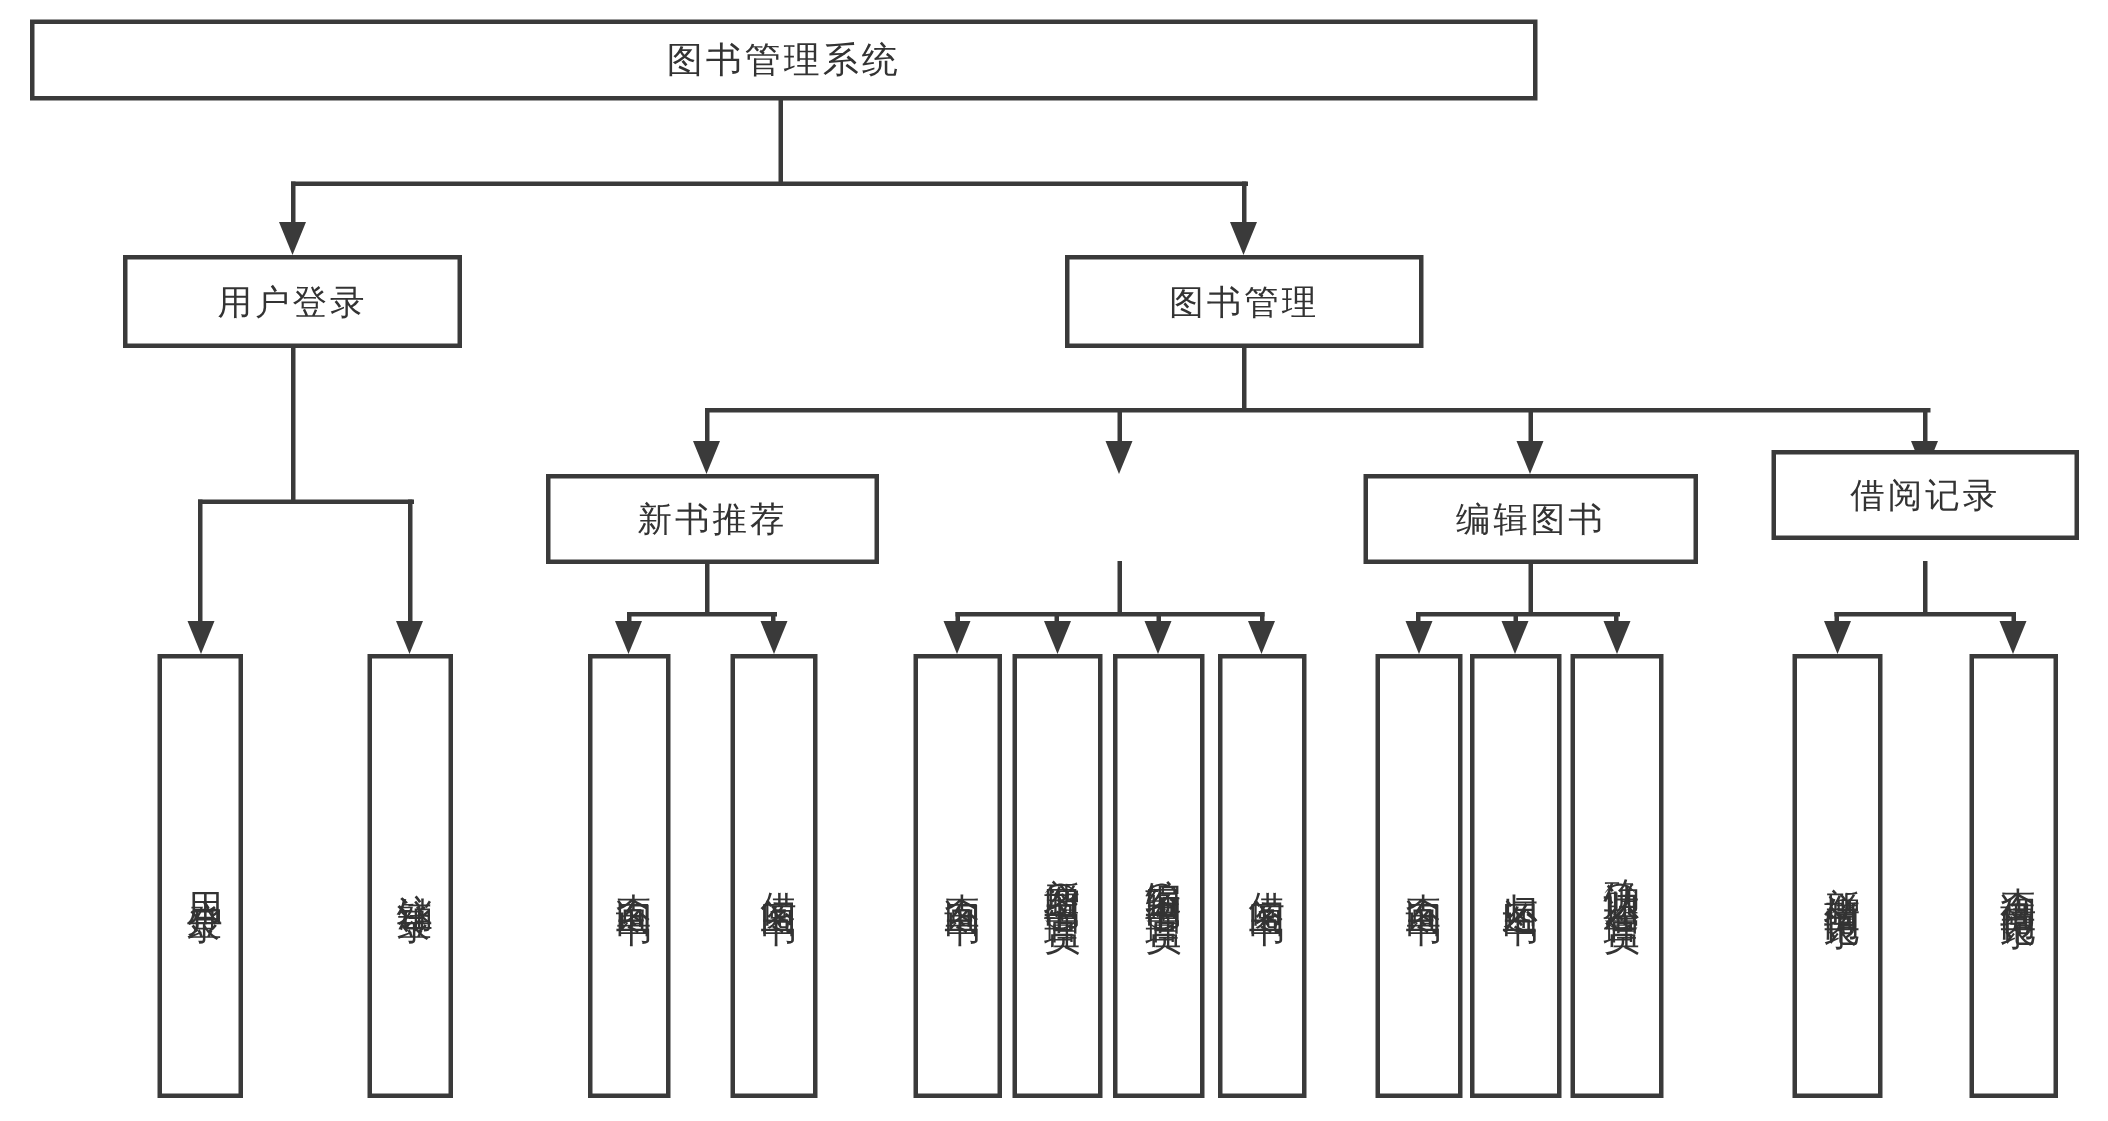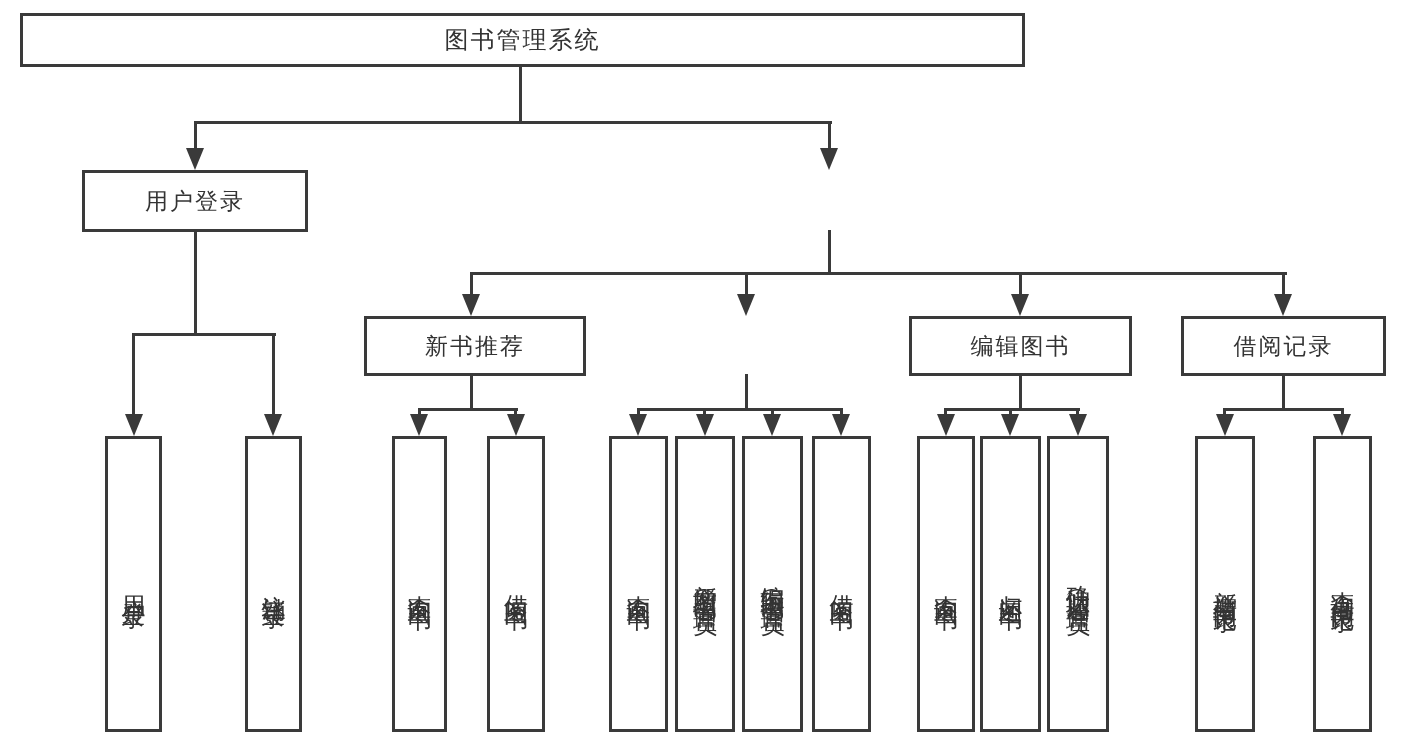--- a/index.html
+++ b/index.html
@@ -6,21 +6,21 @@
     --line:#3a3a3a;
     --text:#333333;
     --box-bg:#ffffff;
     --watermark:#b4b9be;
   }
   html,body{margin:0;padding:0;background:#ffffff;}
   #canvas{
     position:relative;
     width:1405px;height:747px;
     background:#ffffff;
-    font-family:Liberation Sans, sans-serif;
+    font-family:Liberation Mono, monospace;
     overflow:hidden;
   }
   .box{
     position:absolute;
     background:var(--box-bg);
     border:3px solid var(--line);
     display:flex;align-items:center;justify-content:center;
     box-sizing:content-box;
   }
   .box span{
@@ -74,20 +74,23 @@
   <div class="ln" style="left:519px;top:65px;width:3px;height:58px"></div>
   <div class="ln" style="left:194px;top:121px;width:638px;height:3px"></div>
   <div class="ln" style="left:194px;top:121px;width:3px;height:29px"></div>
   <div class="ah" style="left:186px;top:148px"></div>
   <div class="ln" style="left:828px;top:121px;width:3px;height:29px"></div>
   <div class="ah" style="left:820px;top:148px"></div>
 
   <div class="box" style="left:82px;top:170px;width:220px;height:56px">
     <span>用户登录</span>
   </div>
+  <div class="box" style="left:710px;top:170px;width:233px;height:56px">
+    <span>图书管理</span>
+  </div>
 
   <div class="ln" style="left:194px;top:230px;width:3px;height:105px"></div>
   <div class="ln" style="left:132px;top:333px;width:144px;height:3px"></div>
   <div class="ln" style="left:132px;top:333px;width:3px;height:82px"></div>
   <div class="ah" style="left:125px;top:414px"></div>
   <div class="ln" style="left:272px;top:333px;width:3px;height:82px"></div>
   <div class="ah" style="left:264px;top:414px"></div>
 
   <div class="ln" style="left:828px;top:230px;width:3px;height:44px"></div>
   <div class="ln" style="left:470px;top:272px;width:817px;height:3px"></div>
@@ -99,21 +102,21 @@
   <div class="ah" style="left:1011px;top:294px"></div>
   <div class="ln" style="left:1282px;top:272px;width:3px;height:24px"></div>
   <div class="ah" style="left:1274px;top:294px"></div>
 
   <div class="box" style="left:364px;top:316px;width:216px;height:54px">
     <span>新书推荐</span>
   </div>
   <div class="box" style="left:909px;top:316px;width:217px;height:54px">
     <span>编辑图书</span>
   </div>
-  <div class="box" style="left:1181px;top:316px;width:199px;height:54px">
+  <div class="box" style="left:1181px;top:300px;width:199px;height:54px">
     <span>借阅记录</span>
   </div>
 
   <div class="ln" style="left:470px;top:374px;width:3px;height:36px"></div>
   <div class="ln" style="left:418px;top:408px;width:100px;height:3px"></div>
   <div class="ln" style="left:418px;top:408px;width:3px;height:8px"></div>
   <div class="ah" style="left:410px;top:414px"></div>
   <div class="ln" style="left:514px;top:408px;width:3px;height:8px"></div>
   <div class="ah" style="left:507px;top:414px"></div>
 

